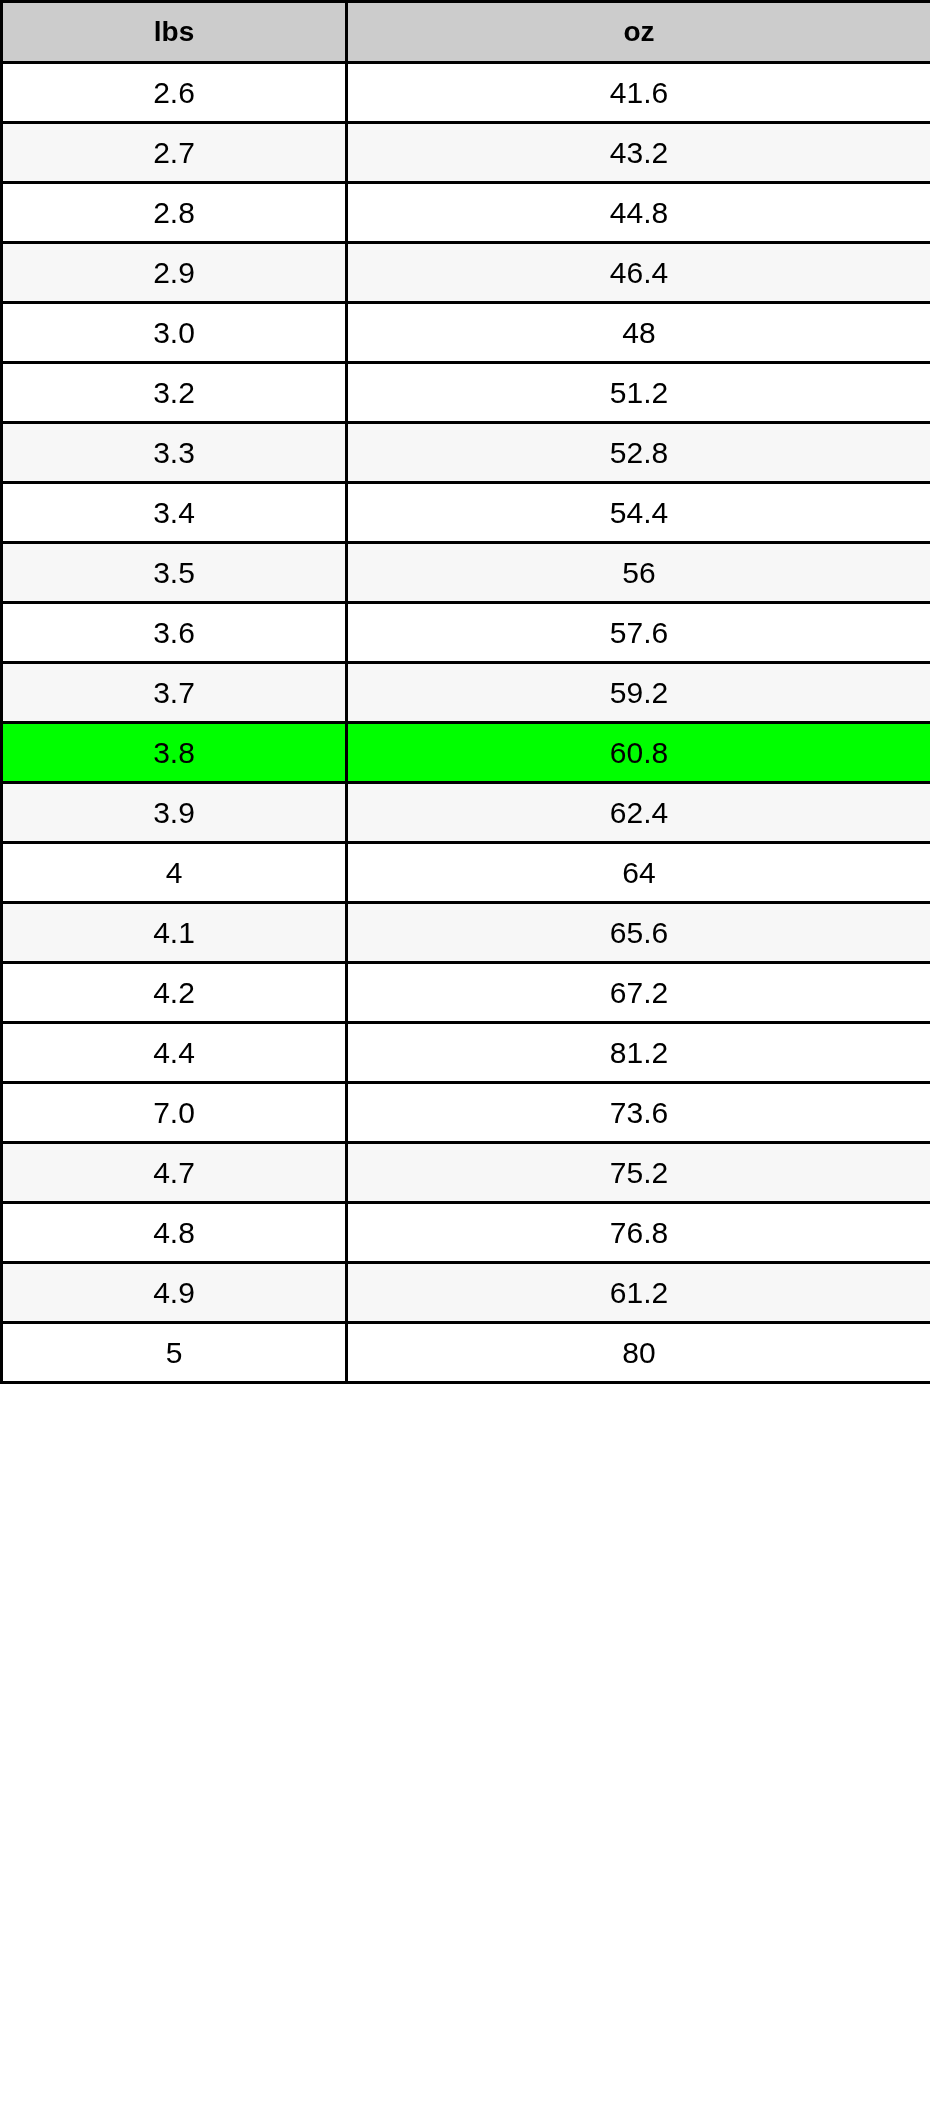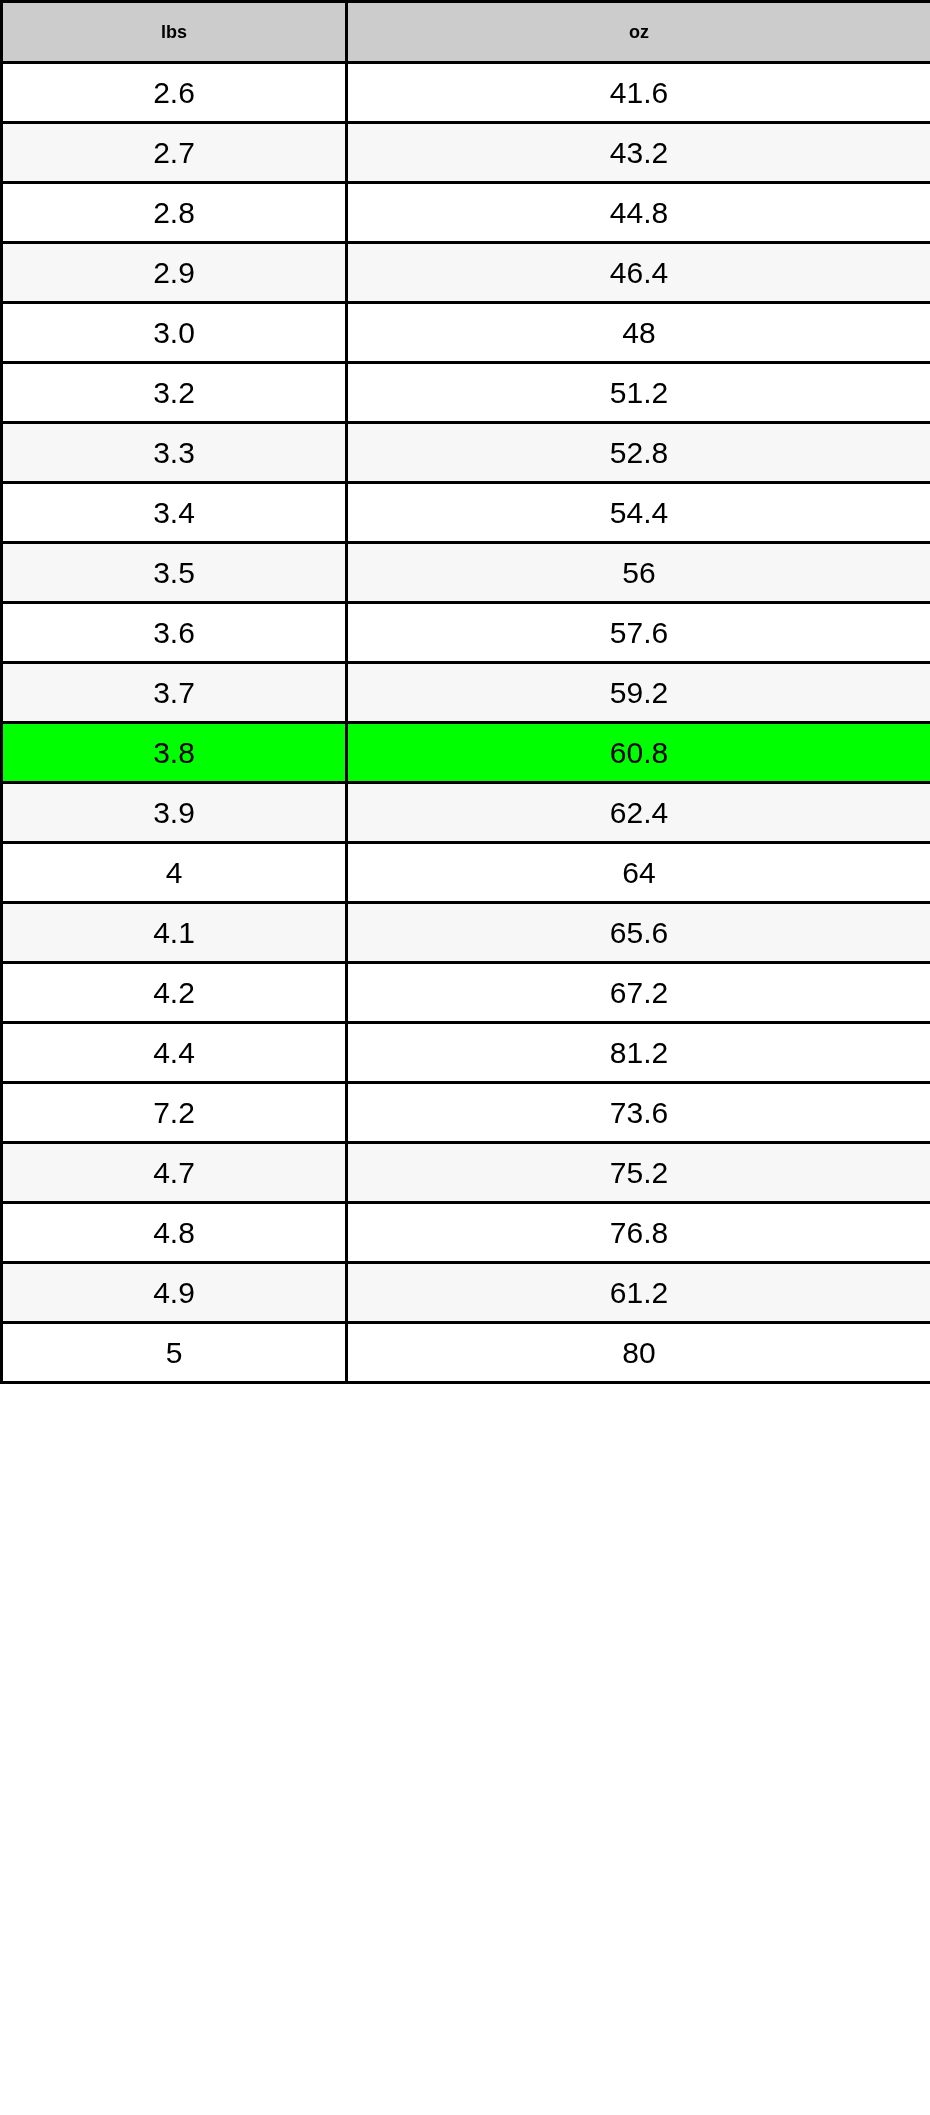--- a/index.html
+++ b/index.html
@@ -28,21 +28,21 @@
     padding: 0;
     height: 57px;
     line-height: 57px;
     font-size: 30px;
     color: #000000;
     font-stretch: condensed;
   }
   #conversion-table thead th {
     background: #cccccc;
     font-weight: bold;
-    font-size: 18px;
+    font-size: 28px;
     height: 58px;
     line-height: 58px;
   }
   #conversion-table tbody tr.row-white td {
     background: #ffffff;
     font-weight: normal;
     margin-top: 24px;
   }
   #conversion-table tbody tr.row-alt td {
     background: #f7f7f7;
@@ -137,21 +137,21 @@
       </tr>
       <tr class="row-white">
         <td>4.2</td>
         <td>67.2</td>
       </tr>
       <tr class="row-white">
         <td>4.4</td>
         <td>81.2</td>
       </tr>
       <tr class="row-white">
-        <td>7.2</td>
+        <td>7.0</td>
         <td>73.6</td>
       </tr>
       <tr class="row-alt">
         <td>4.7</td>
         <td>75.2</td>
       </tr>
       <tr class="row-white">
         <td>4.8</td>
         <td>76.8</td>
       </tr>

